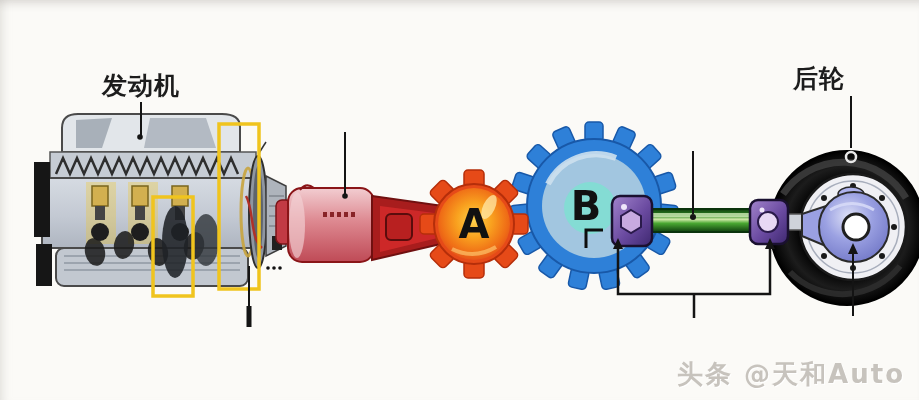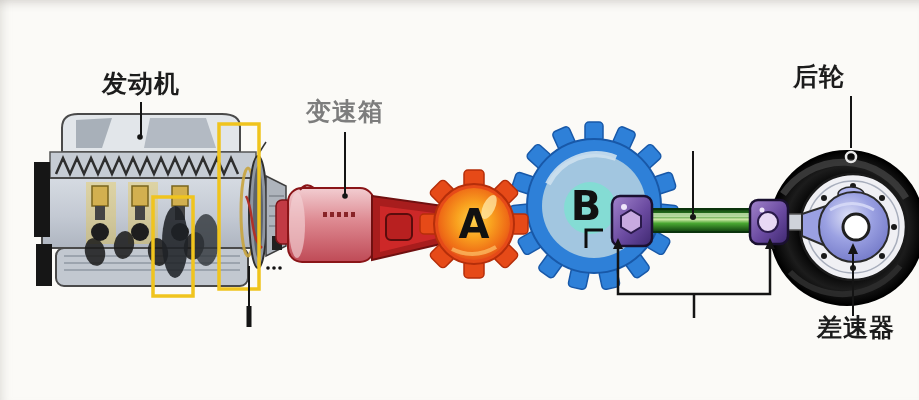--- a/index.html
+++ b/index.html
@@ -7,21 +7,21 @@
     position:relative;width:919px;height:400px;overflow:hidden;
     background:#fbfaf7;
     box-shadow:inset 0 10px 8px -7px rgba(185,182,178,.5), inset 10px 0 8px -7px rgba(185,182,178,.35);
     font-family:"DejaVu Sans","Liberation Sans",sans-serif;
   }
   svg{position:absolute;left:0;top:0;}
   .lbl{
     position:absolute;transform:translateX(-50%);
     font-size:25px;font-weight:700;color:#1c1c1c;
     white-space:nowrap;letter-spacing:1px;line-height:1;
-    font-family:Liberation Mono, monospace;
+    font-family:Liberation Serif, serif;
   }
   .lbl.gray{color:#7d7d7d;}
   #watermark{
     position:absolute;right:14px;top:357px;
     font-size:26px;font-weight:700;letter-spacing:2px;
     color:#c7c3bd;text-shadow:1px 1px 0 #ffffff;
     font-family:"DejaVu Sans","Liberation Sans",sans-serif;
   }
   .gear-letter{font:700 40px "DejaVu Sans","Liberation Sans",sans-serif;fill:#111;}
 </style>
@@ -245,18 +245,17 @@
     <path d="M853,316 V250"></path>
     <polygon points="853,243 848,254 858,254" stroke="none"></polygon>
     <path d="M618,247 V294 H770 V247" fill="none" stroke-width="2.5"></path>
     <polygon points="618,238 613,249 623,249" stroke="none"></polygon>
     <polygon points="770,238 765,249 775,249" stroke="none"></polygon>
     <path d="M694,294 V318" stroke-width="2.5"></path>
   </g>
 </svg>
 
 <div class="lbl" style="left:141px;top:73px">发动机</div>
-<div class="lbl gray" style="left:345px;top:101px">变速箱</div>
 <div class="lbl" style="left:819px;top:66px">后轮</div>
-<div class="lbl" style="left:856px;top:317px">差速器</div>
-
+
+<div id="watermark">头条 @天和Auto</div>
 
 </div>
 
 </body></html>

